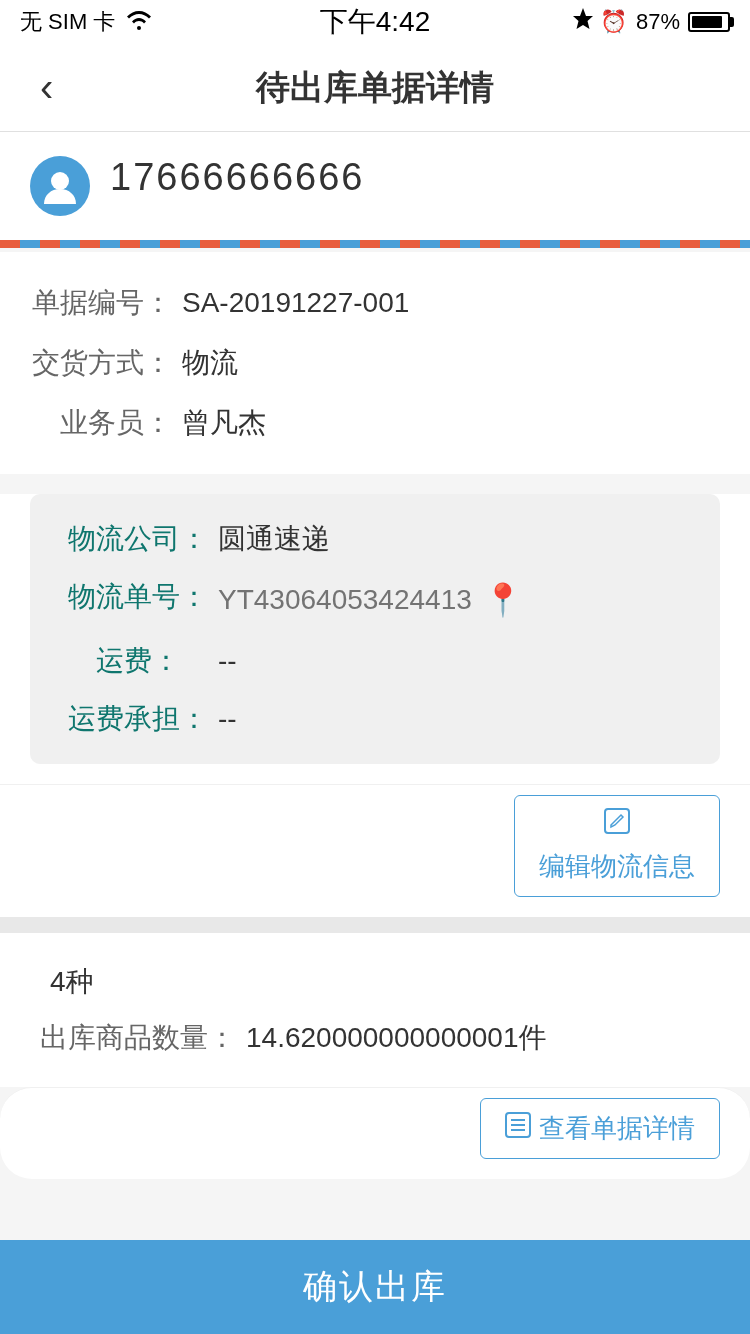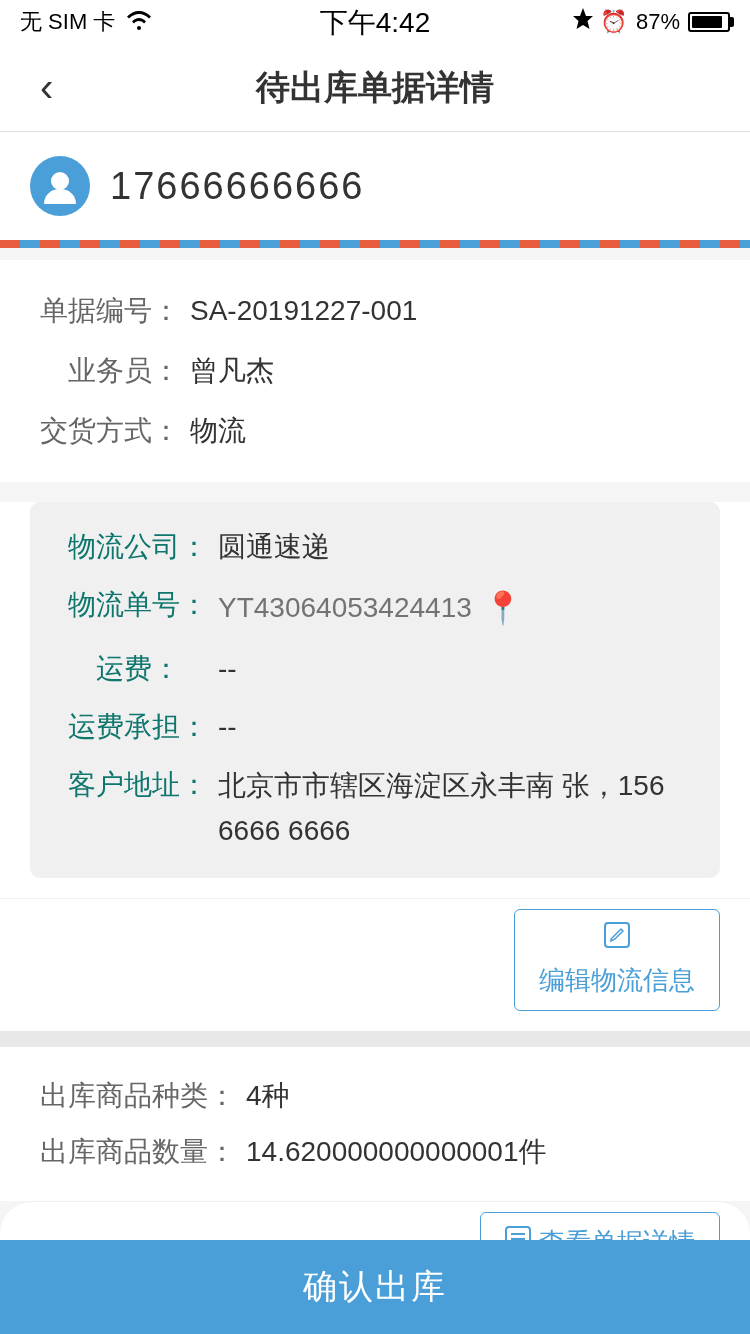--- a/index.html
+++ b/index.html
@@ -12,20 +12,21 @@
       font-size: 28px;
       color: #333;
     }
 
     
     .status-bar {
       width: 750px;
       height: 44px;
       background: #fff;
       display: flex;
+      align-items: center;
       justify-content: space-between;
       padding: 4px 20px;
       font-size: 24px;
       color: #000;
     }
     .status-bar-left {
       display: flex;
       align-items: center;
       gap: 10px;
       font-size: 22px;
@@ -94,21 +95,21 @@
       font-size: 34px;
       font-weight: 600;
       color: #333;
     }
 
     
     .user-header {
       background: #fff;
       padding: 24px 30px;
       display: flex;
-      align-items: center;
+      align-items: flex-start;
       gap: 20px;
     }
     .user-avatar {
       width: 60px;
       height: 60px;
       border-radius: 50%;
       background: #4a9fd8;
       display: flex;
       align-items: center;
       justify-content: center;
@@ -132,22 +133,22 @@
       background: repeating-linear-gradient(
         90deg,
         #e85d3d 0px, #e85d3d 20px,
         #4a9fd8 20px, #4a9fd8 40px
       );
     }
 
     
     .info-section {
       background: #fff;
-      padding: 30px 40px;
-      margin-top: 12px;
+      padding: 30px 32px;
+      margin-top: 4px;
     }
     .info-row {
       display: flex;
       align-items: flex-start;
       margin-bottom: 18px;
       font-size: 28px;
       line-height: 1.5;
     }
     .info-row:last-child { margin-bottom: 0; }
     .info-label {
@@ -356,26 +357,26 @@
 </div>
 
 <div class="dashed-divider"></div>
 
 <div class="info-section">
   <div class="info-row">
     <span class="info-label">单据编号：</span>
     <span class="info-value">SA-20191227-001</span>
   </div>
   <div class="info-row">
+    <span class="info-label">交货方式：</span>
+    <span class="info-value">物流</span>
+  </div>
+  <div class="info-row">
     <span class="info-label">业务员：</span>
     <span class="info-value">曾凡杰</span>
-  </div>
-  <div class="info-row">
-    <span class="info-label">交货方式：</span>
-    <span class="info-value">物流</span>
   </div>
 </div>
 
 <div class="logistics-card">
   <div class="logistics-section">
     <div class="logistics-row">
       <span class="logistics-label">物流公司：</span>
       <span class="logistics-value">圆通速递</span>
     </div>
     <div class="logistics-row">
@@ -386,44 +387,39 @@
       </span>
     </div>
     <div class="logistics-row">
       <span class="logistics-label">运费：</span>
       <span class="logistics-value">--</span>
     </div>
     <div class="logistics-row">
       <span class="logistics-label">运费承担：</span>
       <span class="logistics-value">--</span>
     </div>
-    <div class="logistics-row">
-      <span class="logistics-label">客户地址：</span>
-      <span class="logistics-value address-value">北京市市辖区海淀区永丰南  张，156 6666 6666</span>
-    </div>
   </div>
 
   <div class="edit-btn-container">
     <button class="edit-btn">
       <span>
         <svg width="26" height="26" viewBox="0 0 26 26" fill="none">
           <rect x="1" y="1" width="24" height="24" rx="3" stroke="#4a9fd8" stroke-width="2"></rect>
           <path d="M7 17L9 15L17 7L19 9L11 17L7 19L7 17Z" stroke="#4a9fd8" stroke-width="1.5" fill="none"></path>
         </svg>
       </span>
       <span>编辑物流信息</span>
     </button>
   </div>
 </div>
 
 <div class="section-divider"></div>
 
 <div class="goods-section">
   <div class="goods-row">
-    <span class="goods-label">出库商品种类：</span>
     <span class="goods-value">4种</span>
   </div>
   <div class="goods-row">
     <span class="goods-label">出库商品数量：</span>
     <span class="goods-value">14.620000000000001件</span>
   </div>
 </div>
 
 <div class="view-btn-container">
   <button class="view-btn">

